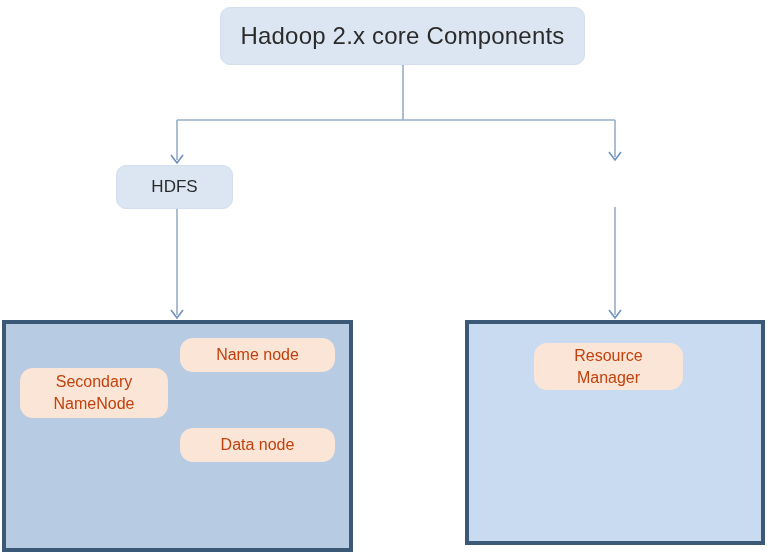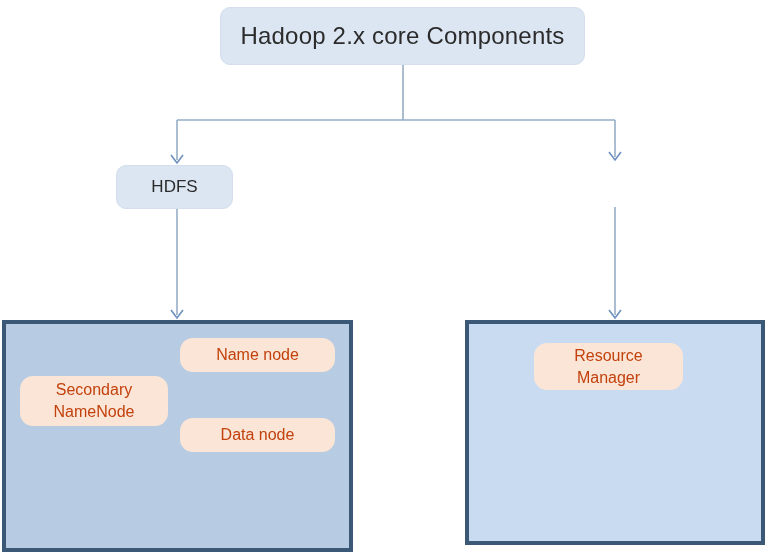--- a/index.html
+++ b/index.html
@@ -61,22 +61,22 @@
     background: #c9dbf1;
   }
   .peach-node {
     background: #fbe5d6;
     border-radius: 13px;
     font-size: 16px;
     color: #c2410c;
     line-height: 1.35;
   }
   .name-node   { left: 180px; top: 338px; width: 155px; height: 34px; }
-  .sec-node    { left: 20px;  top: 368px; width: 148px; height: 50px; padding: 2px 8px; margin-top: 8px; }
-  .data-node   { left: 180px; top: 418px; width: 155px; height: 34px; }
+  .sec-node    { left: 20px;  top: 368px; width: 148px; height: 50px; padding: 2px 8px; }
+  .data-node   { left: 180px; top: 428px; width: 155px; height: 34px; }
   .rm-node     { left: 534px; top: 343px; width: 149px; height: 47px; padding: 2px 18px; }
   .nm-node     { left: 534px; top: 430px; width: 149px; height: 47px; }
   svg.connectors {
     position: absolute;
     left: 0; top: 0;
     pointer-events: none;
   }
 </style>
 </head>
 <body>

